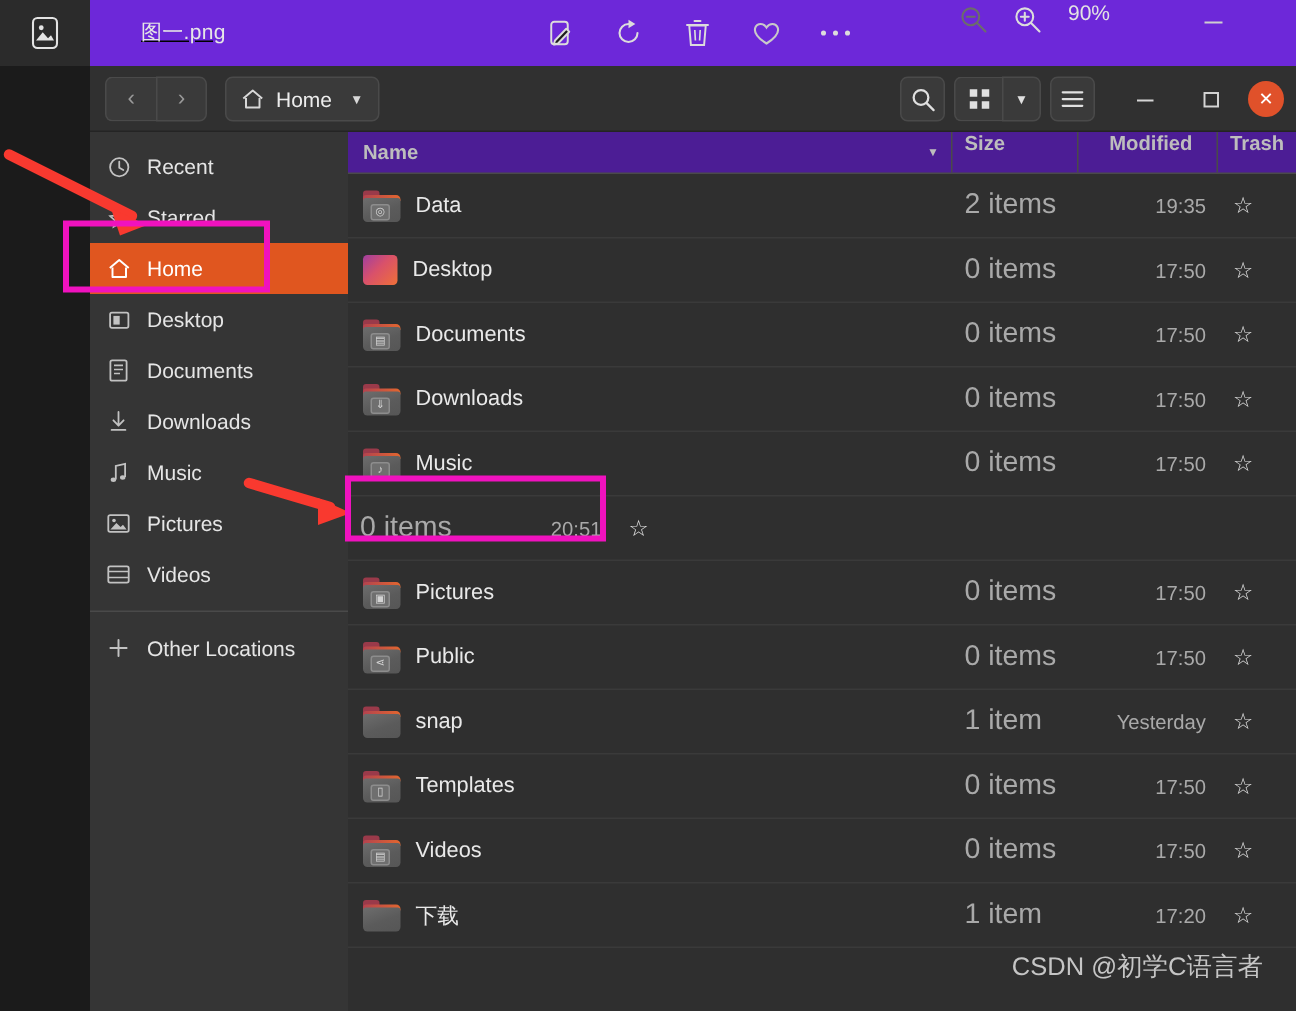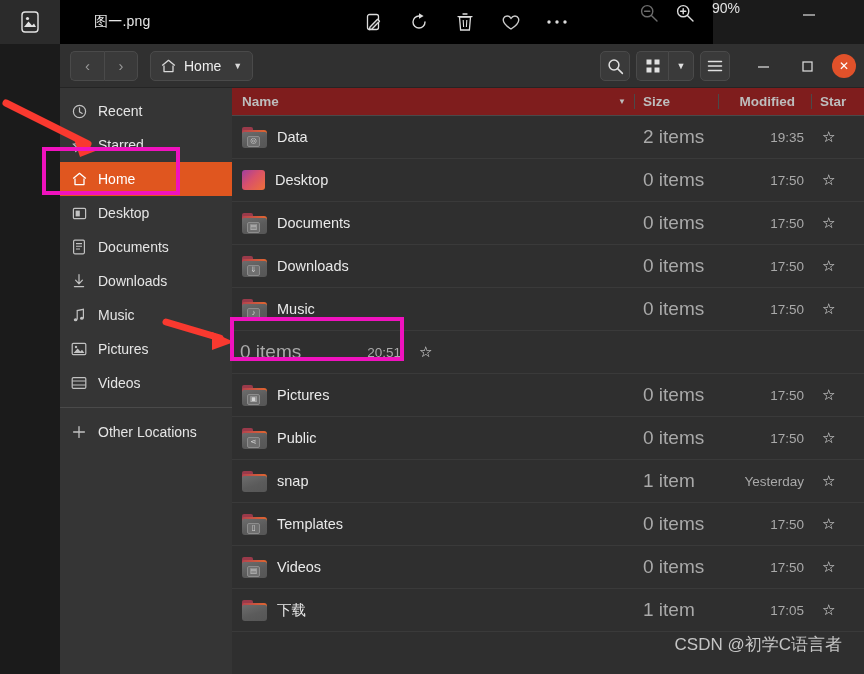--- a/index.html
+++ b/index.html
@@ -7,22 +7,22 @@
     width: 864px; height: 674px;
     background: #1b1b1b;
     font-family: "Liberation Sans", "DejaVu Sans", sans-serif;
     overflow: hidden;
   }
 
   #root { position: relative; width: 864px; height: 674px; background: #1b1b1b; }
 
   
   .viewer-bar {
-    position: absolute; left: 0; top: 0; width: 713px; height: 44px;
-    background: #000000; display: flex; align-items: center; text-decoration: underline;
+    position: absolute; left: 0; top: 0; width: 864px; height: 44px;
+    background: #6d28d9; display: flex; align-items: center; text-decoration: underline;
   }
   .viewer-iconbox {
     width: 60px; height: 44px; background: #2b2b2b;
     display: flex; align-items: center; justify-content: center;
   }
   .viewer-title {
     margin-left: 34px; color: #e6e6e6; font-size: 14px; letter-spacing: .2px;
   }
   .viewer-center {
     position: absolute; left: 360px; top: 0; height: 44px;
@@ -96,22 +96,22 @@
   }
   .side-item.active { background: #e0561f; color: #ffffff; }
   .side-icon { width: 18px; display: flex; align-items: center; justify-content: center;
     color: #c2c2c2; font-size: 13px; }
   .side-item.active .side-icon { color: #ffffff; }
   .side-sep { height: 1px; background: #4a4a4a; margin: 7px 0 7px 0; }
 
   
   .filelist { flex: 1; background: #2f2f2f; }
   .col-head {
-    display: flex; height: 28px; align-items: center;
-    background: #7f1d1d; border-bottom: 1px solid #4a4a4a;
+    display: flex; height: 28px; 
+    background: #4c1d95; border-bottom: 1px solid #4a4a4a;
     color: #bdbdbd; font-size: 13.5px; font-weight: bold;
   }
   .ch-name { flex: 1; padding-left: 10px; display: flex; align-items: center;
     justify-content: space-between; padding-right: 8px; border-right: 1px solid #4a4a4a; }
   .ch-name .sortarrow { font-size: 8px; color: #bdbdbd; }
   .ch-size { width: 84px; padding-left: 8px; border-right: 1px solid #4a4a4a; }
   .ch-mod  { width: 93px; padding-right: 16px; text-align: right; border-right: 1px solid #4a4a4a; }
   .ch-star { width: 52px; padding-left: 8px; }
 
   .row {
@@ -401,21 +401,21 @@
       </div>
 
       <div class="filelist">
         <div class="col-head">
           <div class="ch-name">
             <span>Name</span>
             <span class="sortarrow">▼</span>
           </div>
           <div class="ch-size">Size</div>
           <div class="ch-mod">Modified</div>
-          <div class="ch-star">Star</div>
+          <div class="ch-star">Trash</div>
         </div>
 
         <div id="rows">
             <div class="row">
               <div class="cell-name">
                 <span class="folder">
                   <span class="tab"></span>
                   <span class="back"></span>
                   <span class="body"></span>
                   <span class="emblem">◎</span>
@@ -554,21 +554,21 @@
             <div class="row">
               <div class="cell-name">
                 <span class="folder plain">
                   <span class="tab"></span>
                   <span class="back"></span>
                   <span class="body"></span>
                 </span>
                 <span>下载</span>
               </div>
               <div class="cell-size">1 item</div>
-              <div class="cell-mod">17:05</div>
+              <div class="cell-mod">17:20</div>
               <div class="cell-star">☆</div>
             </div>
           </div>
       </div>
     </div>
   </div>
 
   <svg class="anno-arrow" style="left:0px; top:95px;" width="130" height="75" viewBox="0 0 130 75">
     <path d="M6 8 L88 49" stroke="#f9392f" stroke-width="7" stroke-linecap="round"></path>
     <path d="M98 55 L74 44 L80 62 Z" fill="#f9392f"></path>

